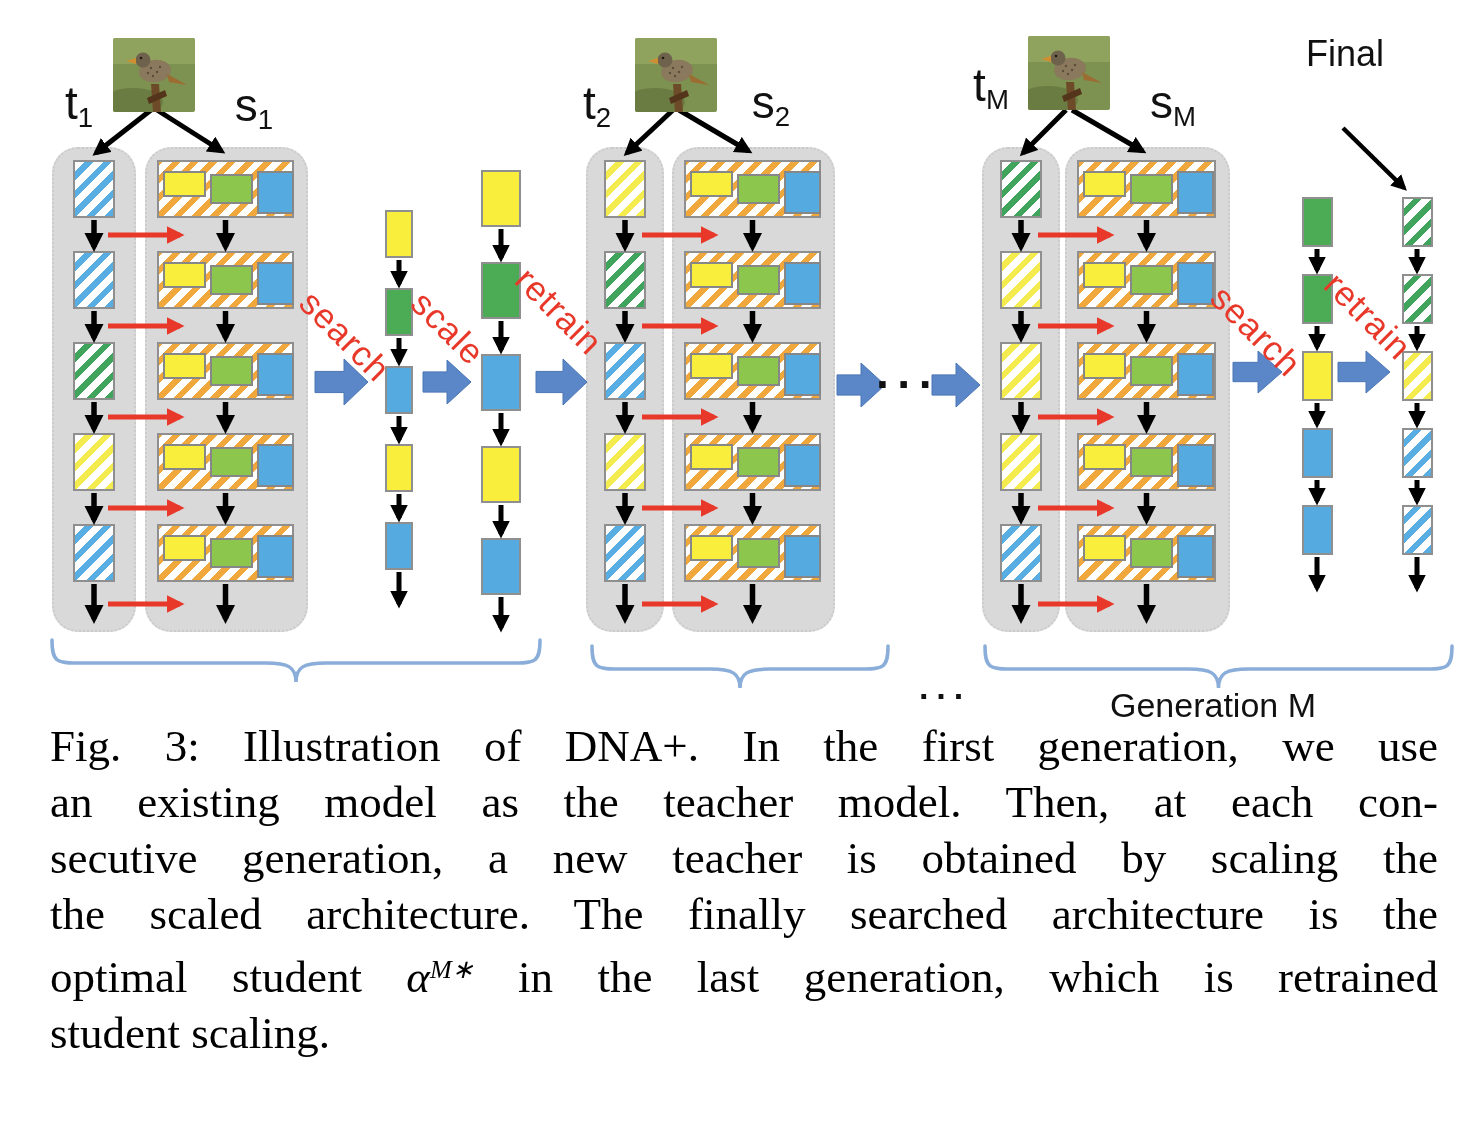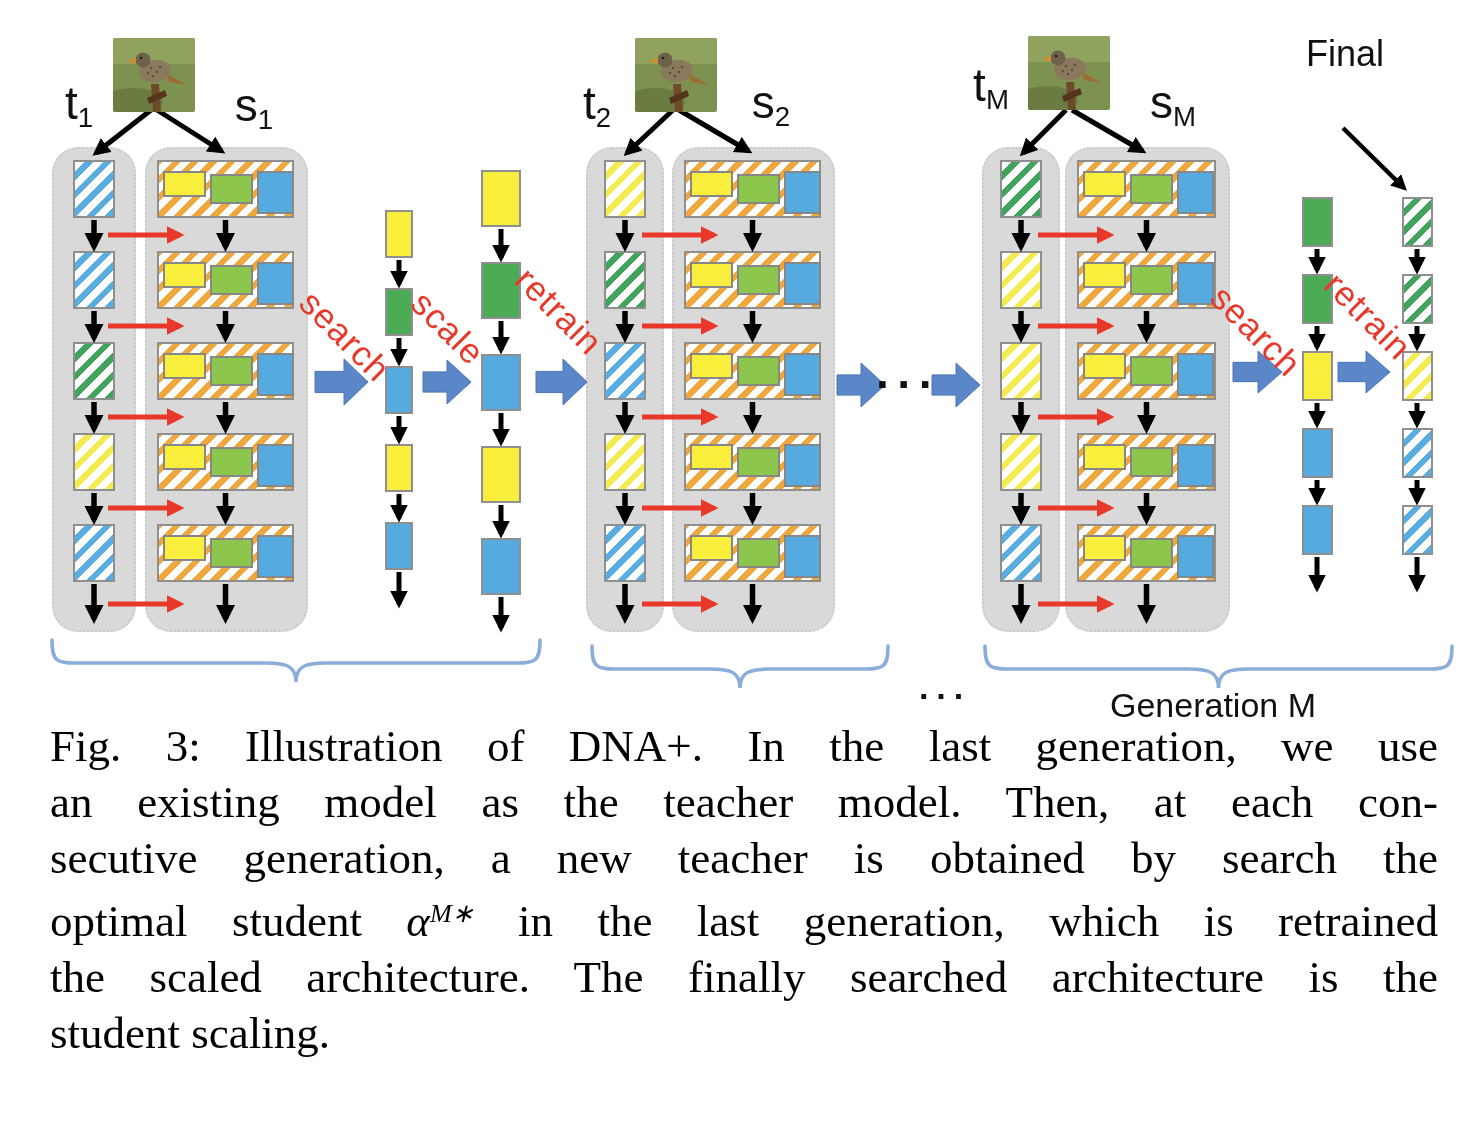--- a/index.html
+++ b/index.html
@@ -199,25 +199,25 @@
       <polygon points="932,374.88 956,374.88 956,363 980,385 956,407 956,395.12 932,395.12" fill="#5b87c8" stroke="#4b76b4" stroke-width="1"></polygon>
       <polygon points="1233,362.34 1258,362.34 1258,351 1282,372 1258,393 1258,381.66 1233,381.66" fill="#5b87c8" stroke="#4b76b4" stroke-width="1"></polygon>
       <polygon points="1338,362.34 1366,362.34 1366,351 1390,372 1366,393 1366,381.66 1338,381.66" fill="#5b87c8" stroke="#4b76b4" stroke-width="1"></polygon>
       <line x1="1343" y1="128" x2="1404" y2="188" stroke="#000000" stroke-width="4.5" marker-end="url(#mb)"></line>
       <path d="M 52 640 C 52 663, 57 663, 82 663 L 266 663 C 288 663, 296 667, 296 682 C 296 667, 304 663, 326 663 L 510 663 C 535 663, 540 663, 540 640" fill="none" stroke="#8aaed9" stroke-width="3.5" stroke-linecap="round"></path>
       <path d="M 592 646 C 592 669, 597 669, 622 669 L 710 669 C 732 669, 740 673, 740 688 C 740 673, 748 669, 770 669 L 858 669 C 883 669, 888 669, 888 646" fill="none" stroke="#8aaed9" stroke-width="3.5" stroke-linecap="round"></path>
       <path d="M 985 646 C 985 669, 990 669, 1015 669 L 1188.5 669 C 1210.5 669, 1218.5 673, 1218.5 688 C 1218.5 673, 1226.5 669, 1248.5 669 L 1422 669 C 1447 669, 1452 669, 1452 646" fill="none" stroke="#8aaed9" stroke-width="3.5" stroke-linecap="round"></path>
     </svg>
 
   <div id="caption">
-    <div class="cap-line">Fig. 3: Illustration of DNA+. In the last generation, we use</div>
+    <div class="cap-line">Fig. 3: Illustration of DNA+. In the first generation, we use</div>
     <div class="cap-line">an existing model as the teacher model. Then, at each con-</div>
-    <div class="cap-line">secutive generation, a new teacher is obtained by search the</div>
+    <div class="cap-line">secutive generation, a new teacher is obtained by scaling the</div>
+    <div class="cap-line">the scaled architecture. The finally searched architecture is the</div>
     <div class="cap-line"><span>optimal student </span><span class="alpha">α</span><span class="sup">M∗</span><span> in the last generation, which is retrained</span></div>
-    <div class="cap-line">the scaled architecture. The finally searched architecture is the</div>
     <div class="cap-line last">student scaling.</div>
   </div>
 <div class="panel" style="left: 52px; top: 147px; width: 84px; height: 485px;"></div>
     <div class="panel" style="left: 145px; top: 147px; width: 163px; height: 485px;"></div>
     <div class="blk" style="left: 73px; top: 160px; width: 42px; height: 58px; background: repeating-linear-gradient(-45deg, rgb(88, 173, 226) 0px, rgb(88, 173, 226) 6px, rgb(255, 255, 255) 6px, rgb(255, 255, 255) 13px);"></div>
     <div class="blk" style="left: 73px; top: 251px; width: 42px; height: 58px; background: repeating-linear-gradient(-45deg, rgb(88, 173, 226) 0px, rgb(88, 173, 226) 6px, rgb(255, 255, 255) 6px, rgb(255, 255, 255) 13px);"></div>
     <div class="blk" style="left: 73px; top: 342px; width: 42px; height: 58px; background: repeating-linear-gradient(-45deg, rgb(65, 164, 92) 0px, rgb(65, 164, 92) 6px, rgb(255, 255, 255) 6px, rgb(255, 255, 255) 13px);"></div>
     <div class="blk" style="left: 73px; top: 433px; width: 42px; height: 58px; background: repeating-linear-gradient(-45deg, rgb(244, 236, 78) 0px, rgb(244, 236, 78) 6px, rgb(255, 255, 255) 6px, rgb(255, 255, 255) 13px);"></div>
     <div class="blk" style="left: 73px; top: 524px; width: 42px; height: 58px; background: repeating-linear-gradient(-45deg, rgb(88, 173, 226) 0px, rgb(88, 173, 226) 6px, rgb(255, 255, 255) 6px, rgb(255, 255, 255) 13px);"></div>
     <div class="blk" style="left: 157px; top: 160px; width: 137px; height: 58px; background: repeating-linear-gradient(-45deg, rgb(240, 167, 60) 0px, rgb(240, 167, 60) 6px, rgb(255, 255, 255) 6px, rgb(255, 255, 255) 13px);">

